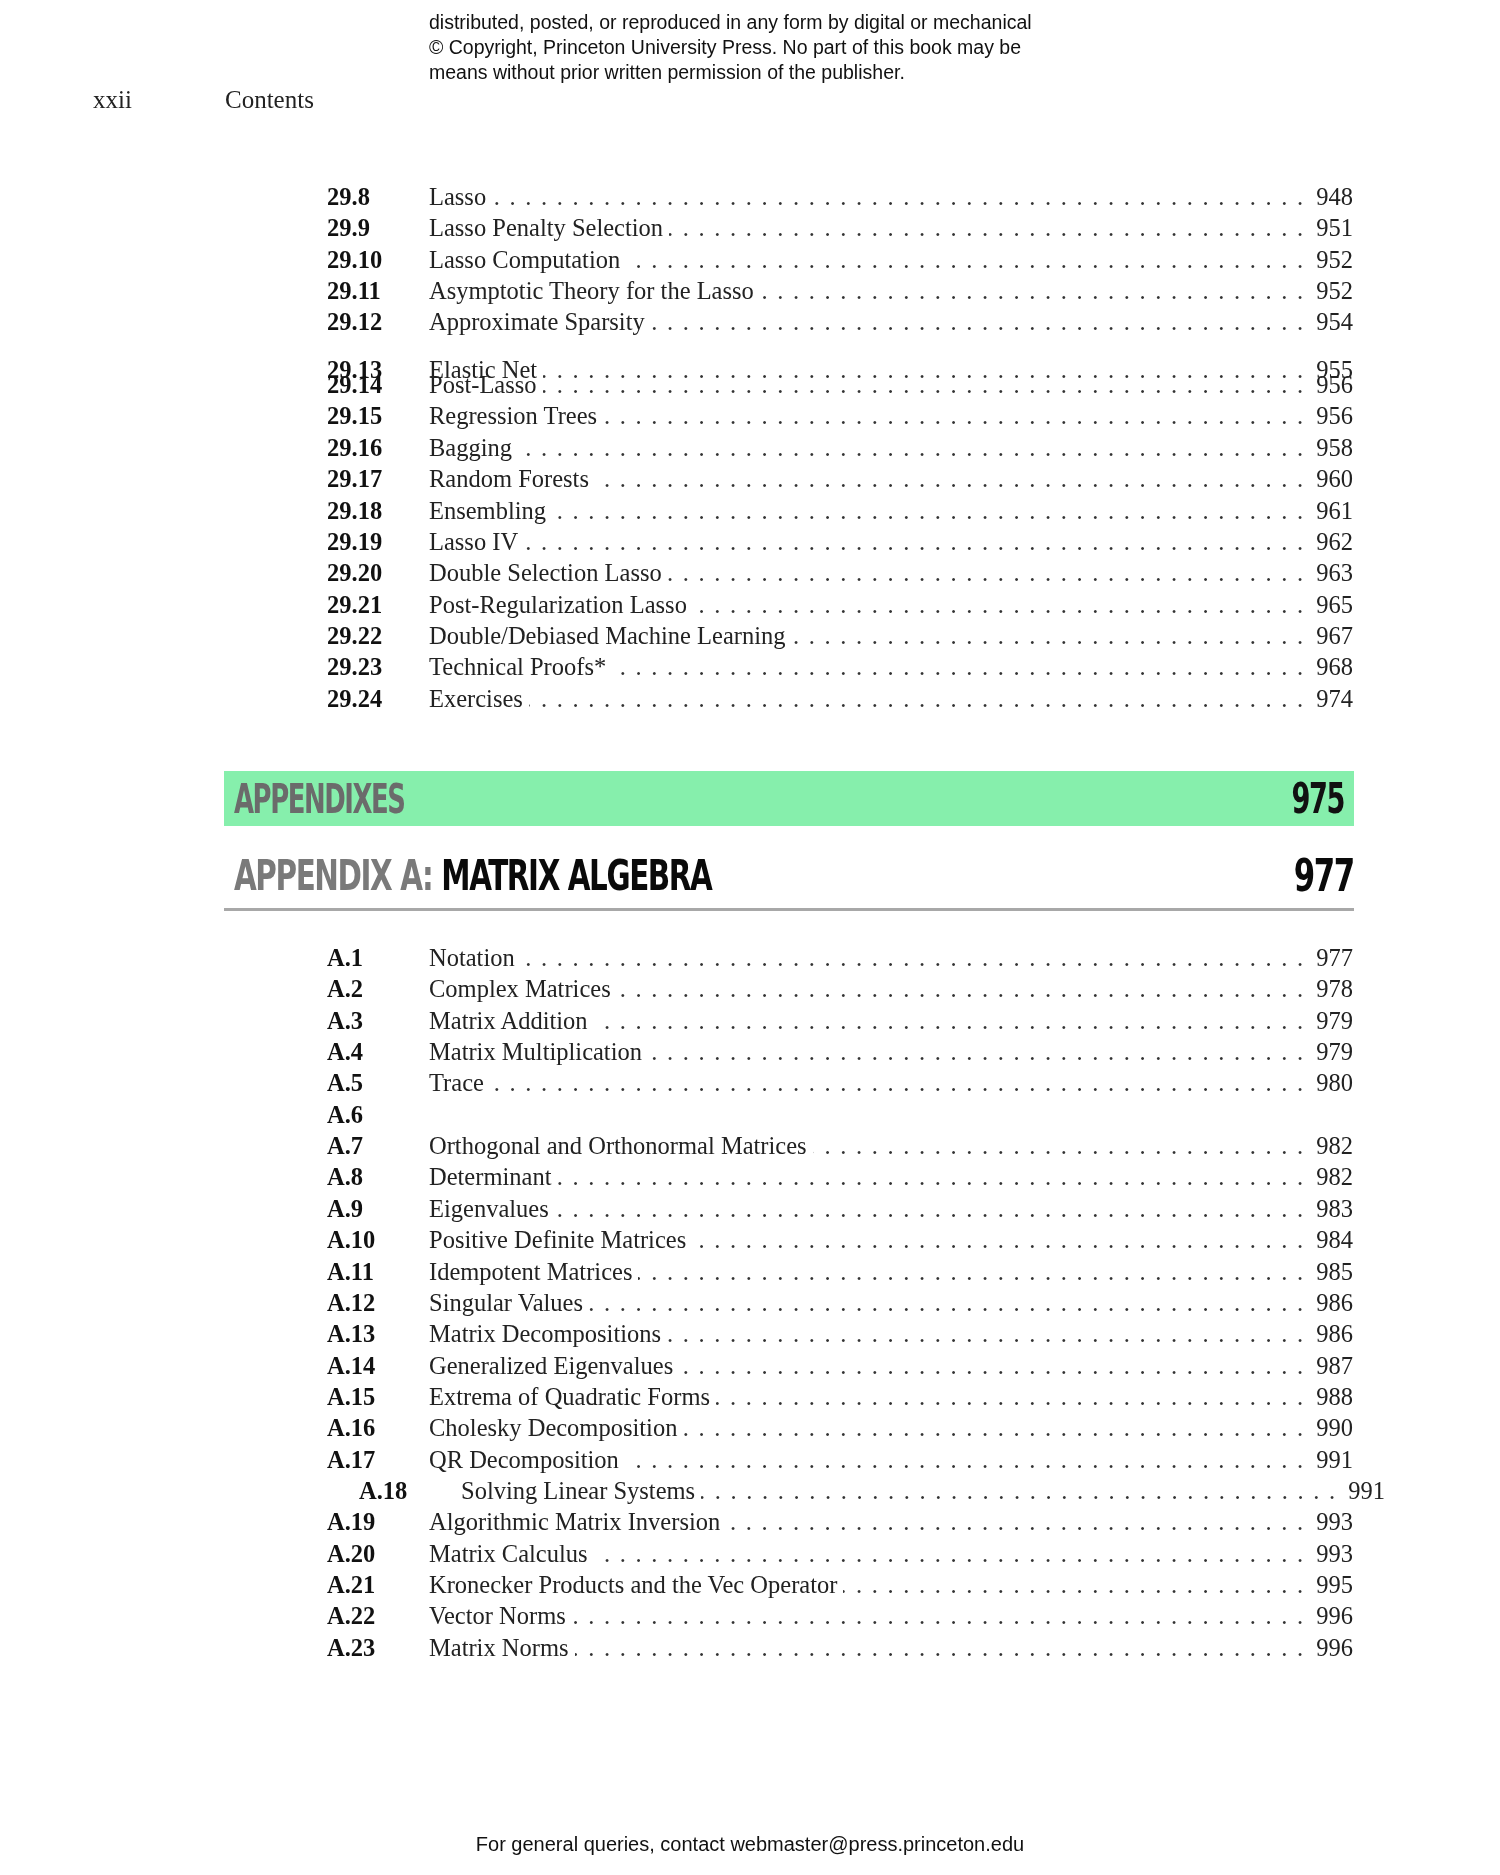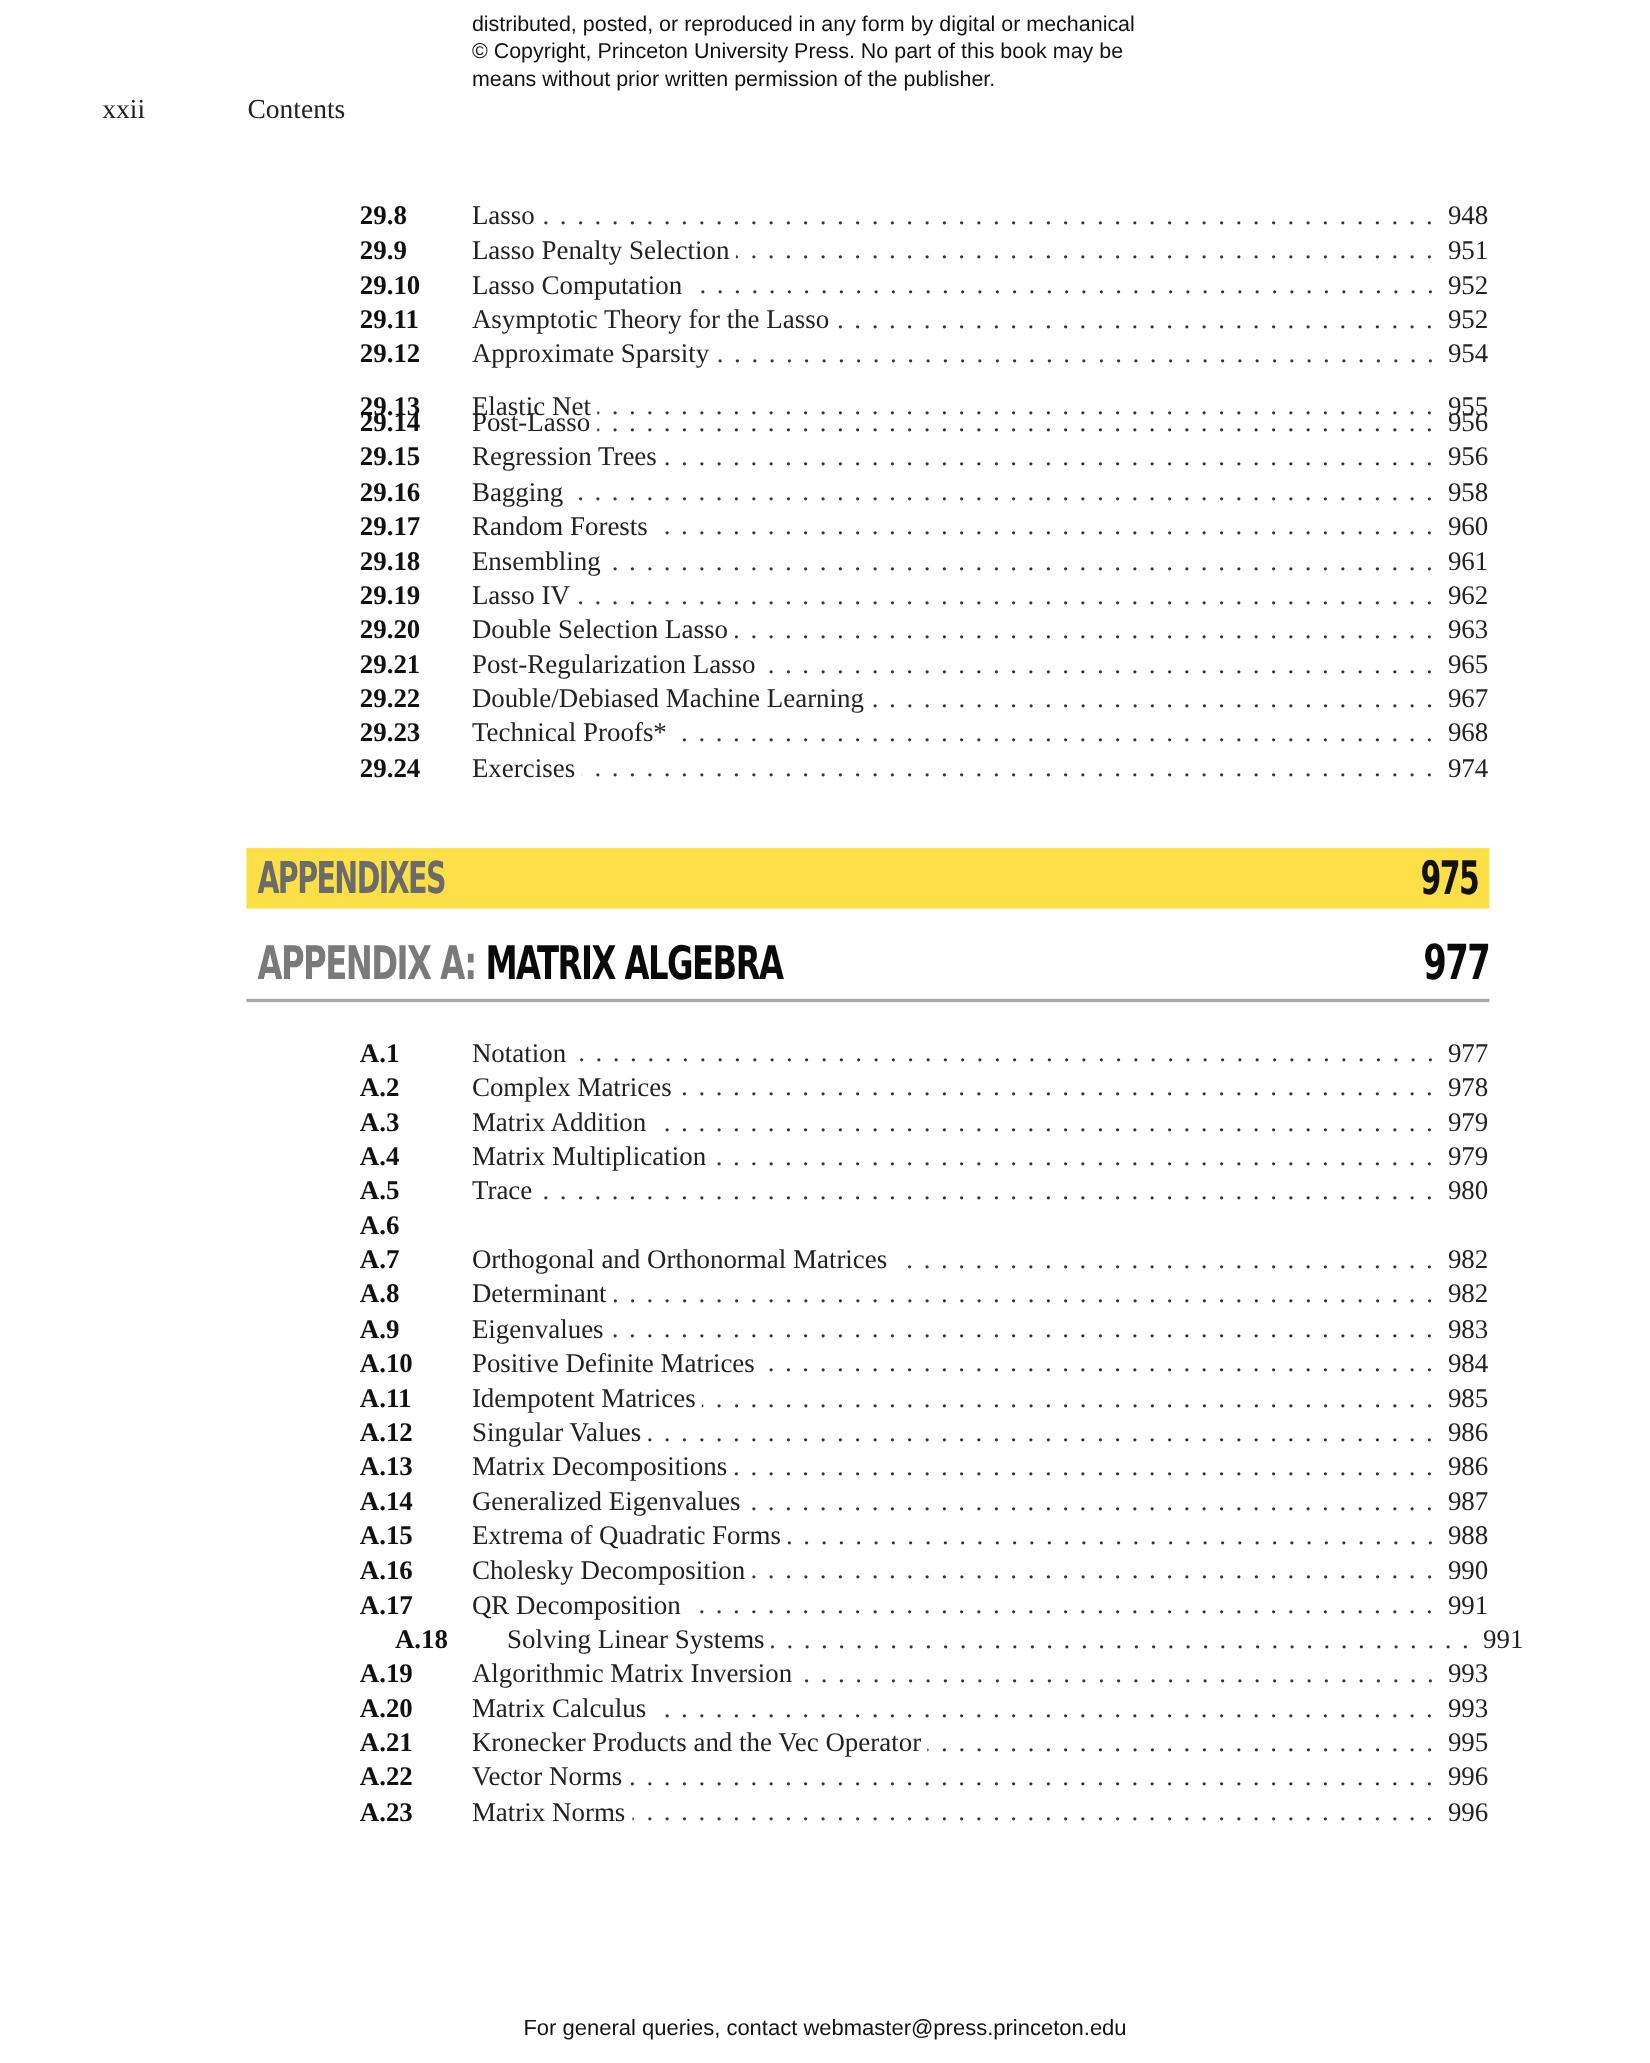--- a/index.html
+++ b/index.html
@@ -16,21 +16,21 @@
     .toc-row { position: absolute; left: 0; width: 1500px; height: 31px; font-family: "Liberation Serif", serif; font-size: 24.5px; line-height: 31px; }
     .toc-num { position: absolute; left: 327px; font-weight: bold; color: #111; }
     .toc-main { position: absolute; left: 429px; width: 924px; display: flex; align-items: baseline; }
     .toc-title { white-space: nowrap; color: #222; padding-right: 6px; }
     .toc-dots { flex: 1; overflow: hidden; white-space: nowrap; color: #333; letter-spacing: 0; direction: rtl; }
     .toc-dots::before { content: ". . . . . . . . . . . . . . . . . . . . . . . . . . . . . . . . . . . . . . . . . . . . . . . . . . . . . . . . . . . . . . . . . . . . . . . . . . . . . . . . . . . . . . . . . . . . . . . . . . . . . . . . . . . . . . ."; word-spacing: 3.5px; }
     .toc-page { white-space: nowrap; color: #222; padding-left: 8px; text-align: right; min-width: 42px; }
 
     .part-bar {
       position: absolute; left: 224px; top: 771px; width: 1130px; height: 55px;
-      background: #fde047; display: flex; align-items: center; justify-content: space-between;
+      background: #86efac; display: flex; align-items: center; justify-content: space-between;
       font-family: "DejaVu Sans", sans-serif; font-weight: bold; font-stretch: condensed;
     }
     .part-title { margin-left: 10px; color: #6b6b6b; font-size: 40px; letter-spacing: -2px; transform: scaleX(0.72); transform-origin: left center; }
     .part-page { margin-right: 10px; color: #111; font-size: 42px; letter-spacing: -2px; transform: scaleX(0.72); transform-origin: right center; }
 
     .chapter-head {
       position: absolute; left: 224px; top: 842px; width: 1130px; height: 66px;
       display: flex; align-items: center; justify-content: space-between;
       font-family: "DejaVu Sans", sans-serif; font-weight: bold; gap: 40px;
     }

